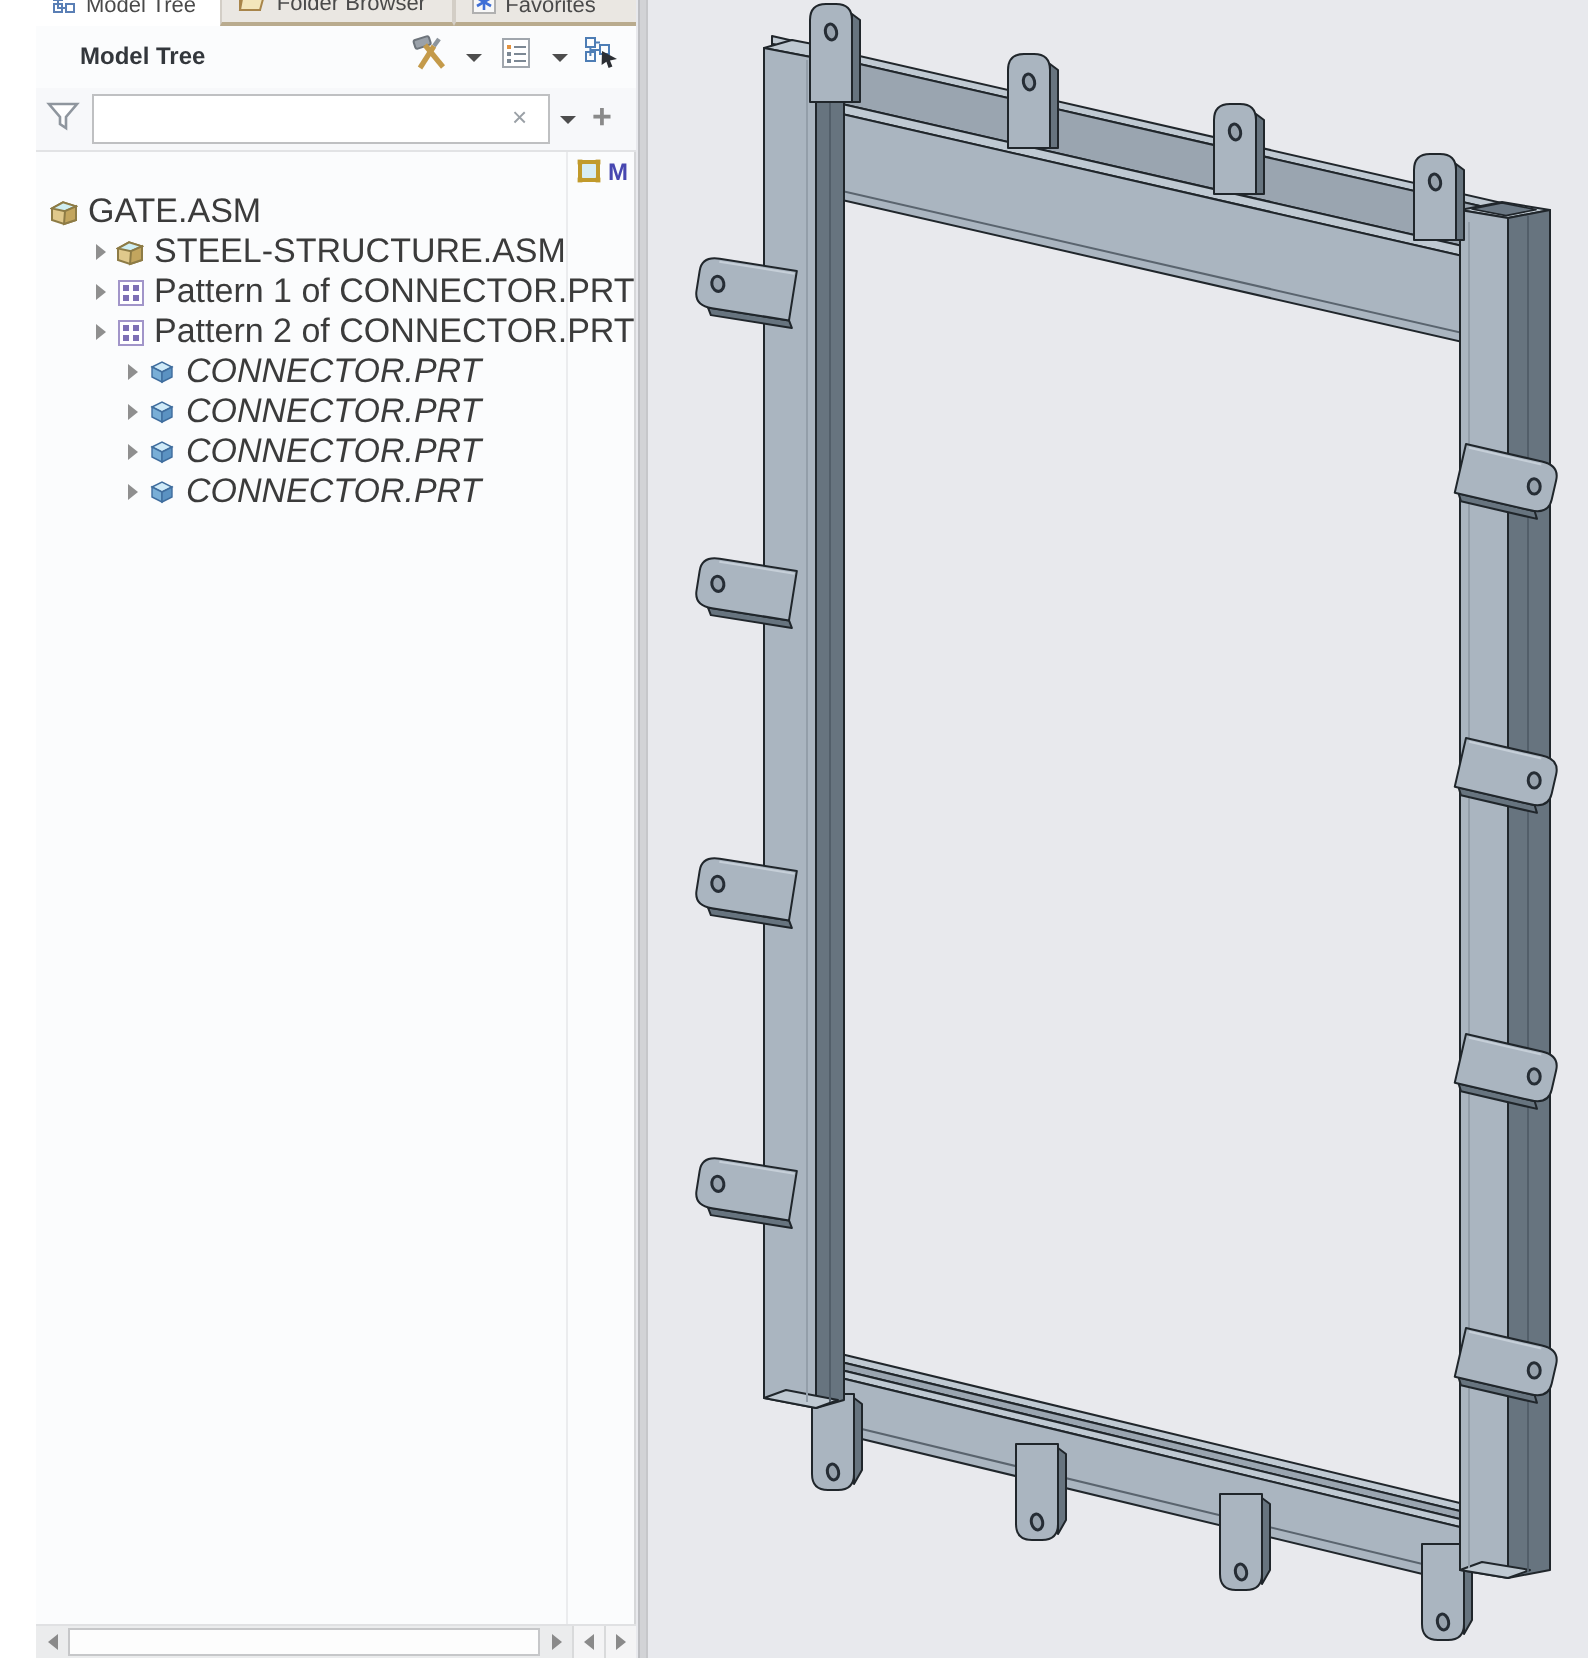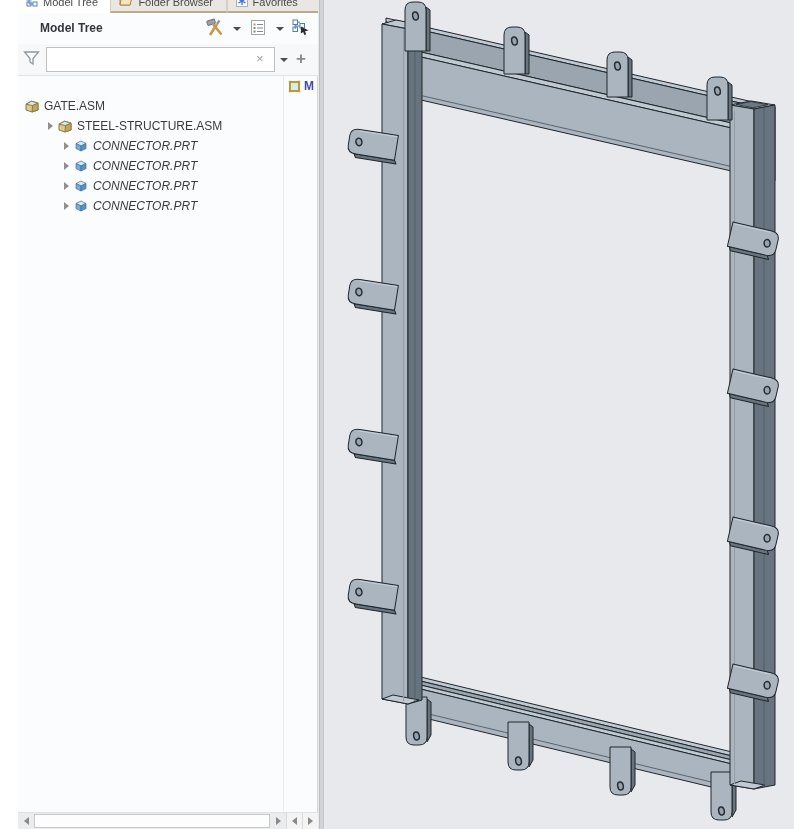--- a/index.html
+++ b/index.html
@@ -43,21 +43,21 @@
   .hsep{position:absolute;left:0;top:75px;width:300px;height:1px;background:#e2e3e5;}
   .vline{position:absolute;left:265px;top:76px;width:1px;height:736px;background:#ebecee;}
 
   
   .col-header{position:absolute;left:0;top:76px;width:299px;height:20px;background:#fbfcfd;}
   .col-ic{position:absolute;left:270px;top:3px;}
   .col-lbl{position:absolute;left:286px;top:3px;font-size:12px;font-weight:bold;color:#4747b0;}
 
   
   .tree{position:absolute;left:0;top:96px;width:298px;}
-  .trow{height:20px;display:flex;align-items:center;font-size:12px;color:#3b3b3b;white-space:nowrap;}
+  .trow{height:20px;display:flex;align-items:center;font-size:17px;color:#3b3b3b;white-space:nowrap;}
   .exp{width:16px;display:inline-flex;align-items:center;justify-content:center;flex:none;}
   .exp .c{width:0;height:0;border-top:4px solid transparent;border-bottom:4px solid transparent;
           border-left:5px solid #8f8f8f;}
   .exp .e{width:0;height:0;border-left:4px solid transparent;border-right:4px solid transparent;
           border-top:5px solid #3f3f3f;}
   .tic{width:14px;display:inline-flex;align-items:center;justify-content:center;margin-right:5px;flex:none;}
   .pad0{padding-left:7px;} .pad1{padding-left:24px;} .pad2{padding-left:40px;font-style:italic;}
 
   
   .hscroll{position:absolute;left:0;top:812px;width:300px;height:17px;background:#ebeced;
@@ -234,21 +234,51 @@
         <span class="tic">
           <svg width="14" height="13" viewBox="0 0 14 13">
               <path d="M1,4.2 L6.5,1.2 L13,3.2 L13,10 L7,12 L1,10 Z" fill="#e0c98c" stroke="#8d7b45"></path>
               <path d="M1,4.2 L6.5,1.2 L13,3.2 L7.5,5.6 Z" fill="#cfeef2" stroke="#8d7b45"></path>
               <path d="M7.5,5.6 L13,3.2 L13,10 L7,12 Z" fill="#c2a55e" stroke="#8d7b45"></path>
             </svg>
         </span>
         <span>STEEL-STRUCTURE.ASM</span>
       </div>
 
-
+      <div class="trow pad1">
+        <span class="exp">
+            <span class="c"></span>
+          </span>
+        <span class="tic">
+          <svg width="13" height="13" viewBox="0 0 13 13">
+              <rect x="0.5" y="0.5" width="12" height="12" fill="#fff" stroke="#a195c9"></rect>
+              <rect x="2.5" y="2.5" width="3" height="3" fill="#7d6fb5"></rect>
+              <rect x="7.5" y="2.5" width="3" height="3" fill="#7d6fb5"></rect>
+              <rect x="2.5" y="7.5" width="3" height="3" fill="#7d6fb5"></rect>
+              <rect x="7.5" y="7.5" width="3" height="3" fill="#7d6fb5"></rect>
+            </svg>
+        </span>
+        <span>Pattern 1 of CONNECTOR.PRT</span>
+      </div>
+
+      <div class="trow pad1">
+        <span class="exp">
+            <span class="c"></span>
+          </span>
+        <span class="tic">
+          <svg width="13" height="13" viewBox="0 0 13 13">
+              <rect x="0.5" y="0.5" width="12" height="12" fill="#fff" stroke="#a195c9"></rect>
+              <rect x="2.5" y="2.5" width="3" height="3" fill="#7d6fb5"></rect>
+              <rect x="7.5" y="2.5" width="3" height="3" fill="#7d6fb5"></rect>
+              <rect x="2.5" y="7.5" width="3" height="3" fill="#7d6fb5"></rect>
+              <rect x="7.5" y="7.5" width="3" height="3" fill="#7d6fb5"></rect>
+            </svg>
+        </span>
+        <span>Pattern 2 of CONNECTOR.PRT</span>
+      </div>
 
 
 
       <div class="trow pad2">
         <span class="exp">
             <span class="c"></span>
           </span>
         <span class="tic">
           <svg width="12" height="12" viewBox="0 0 12 12">
               <path d="M1,3.5 L6,1 L11,3.5 L6,6 Z" fill="#cfeaf8" stroke="#3f6d9e" stroke-width="0.7"></path>

